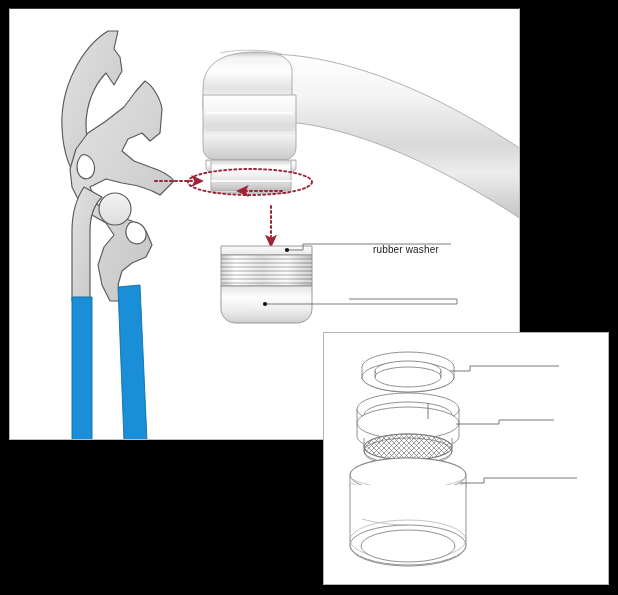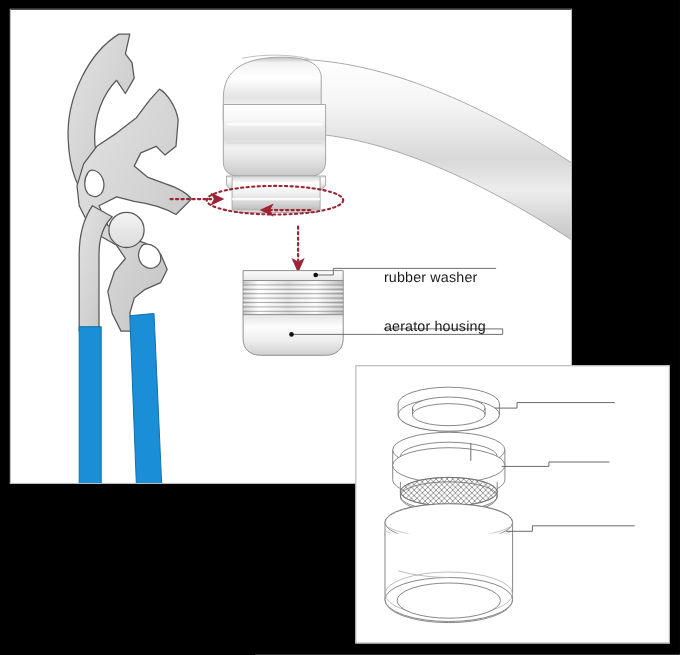--- a/index.html
+++ b/index.html
@@ -59,22 +59,23 @@
 
   
   .callout-label {
     position: absolute;
     color: #1a1a1a;
     white-space: nowrap;
     font-family: "Liberation Sans", sans-serif;
     line-height: 1;
   }
   .main-label {
-    font-size: 13px;
+    font-size: 10px;
     letter-spacing: 0.15px;
+    margin-left: 24px;
   }
 
   #label-rubber-washer-main { left: 339px; top: 236px; }
   #label-aerator-housing-main { left: 339px; top: 281px; }
 </style>
 </head>
 <body>
 
 <div id="stage">
 
@@ -252,21 +253,20 @@
         <circle cx="277" cy="241" r="2.1" fill="#111111" stroke="none"></circle>
 
         <path d="M255,295 L447,295 L447,290"></path>
         <path d="M339,290 L447,290"></path>
         <circle cx="255" cy="295" r="2.1" fill="#111111" stroke="none"></circle>
       </g>
     </svg>
 
     <span class="callout-label main-label" id="label-rubber-washer-main">rubber washer</span>
 
-    <span class="callout-label main-label" id="label-aerator-housing-main">aerator housing</span>
   </div>
 
   <div class="panel" id="inset-panel">
 
     <svg class="svg-layer" width="286" height="253" viewBox="0 0 286 253">
       <defs>
         <pattern id="meshPat" width="5" height="5" patternUnits="userSpaceOnUse">
           <path d="M0,0 L5,5 M5,0 L0,5" stroke="#7a7a7a" stroke-width="0.7" fill="none"></path>
         </pattern>
         <clipPath id="meshClip">

